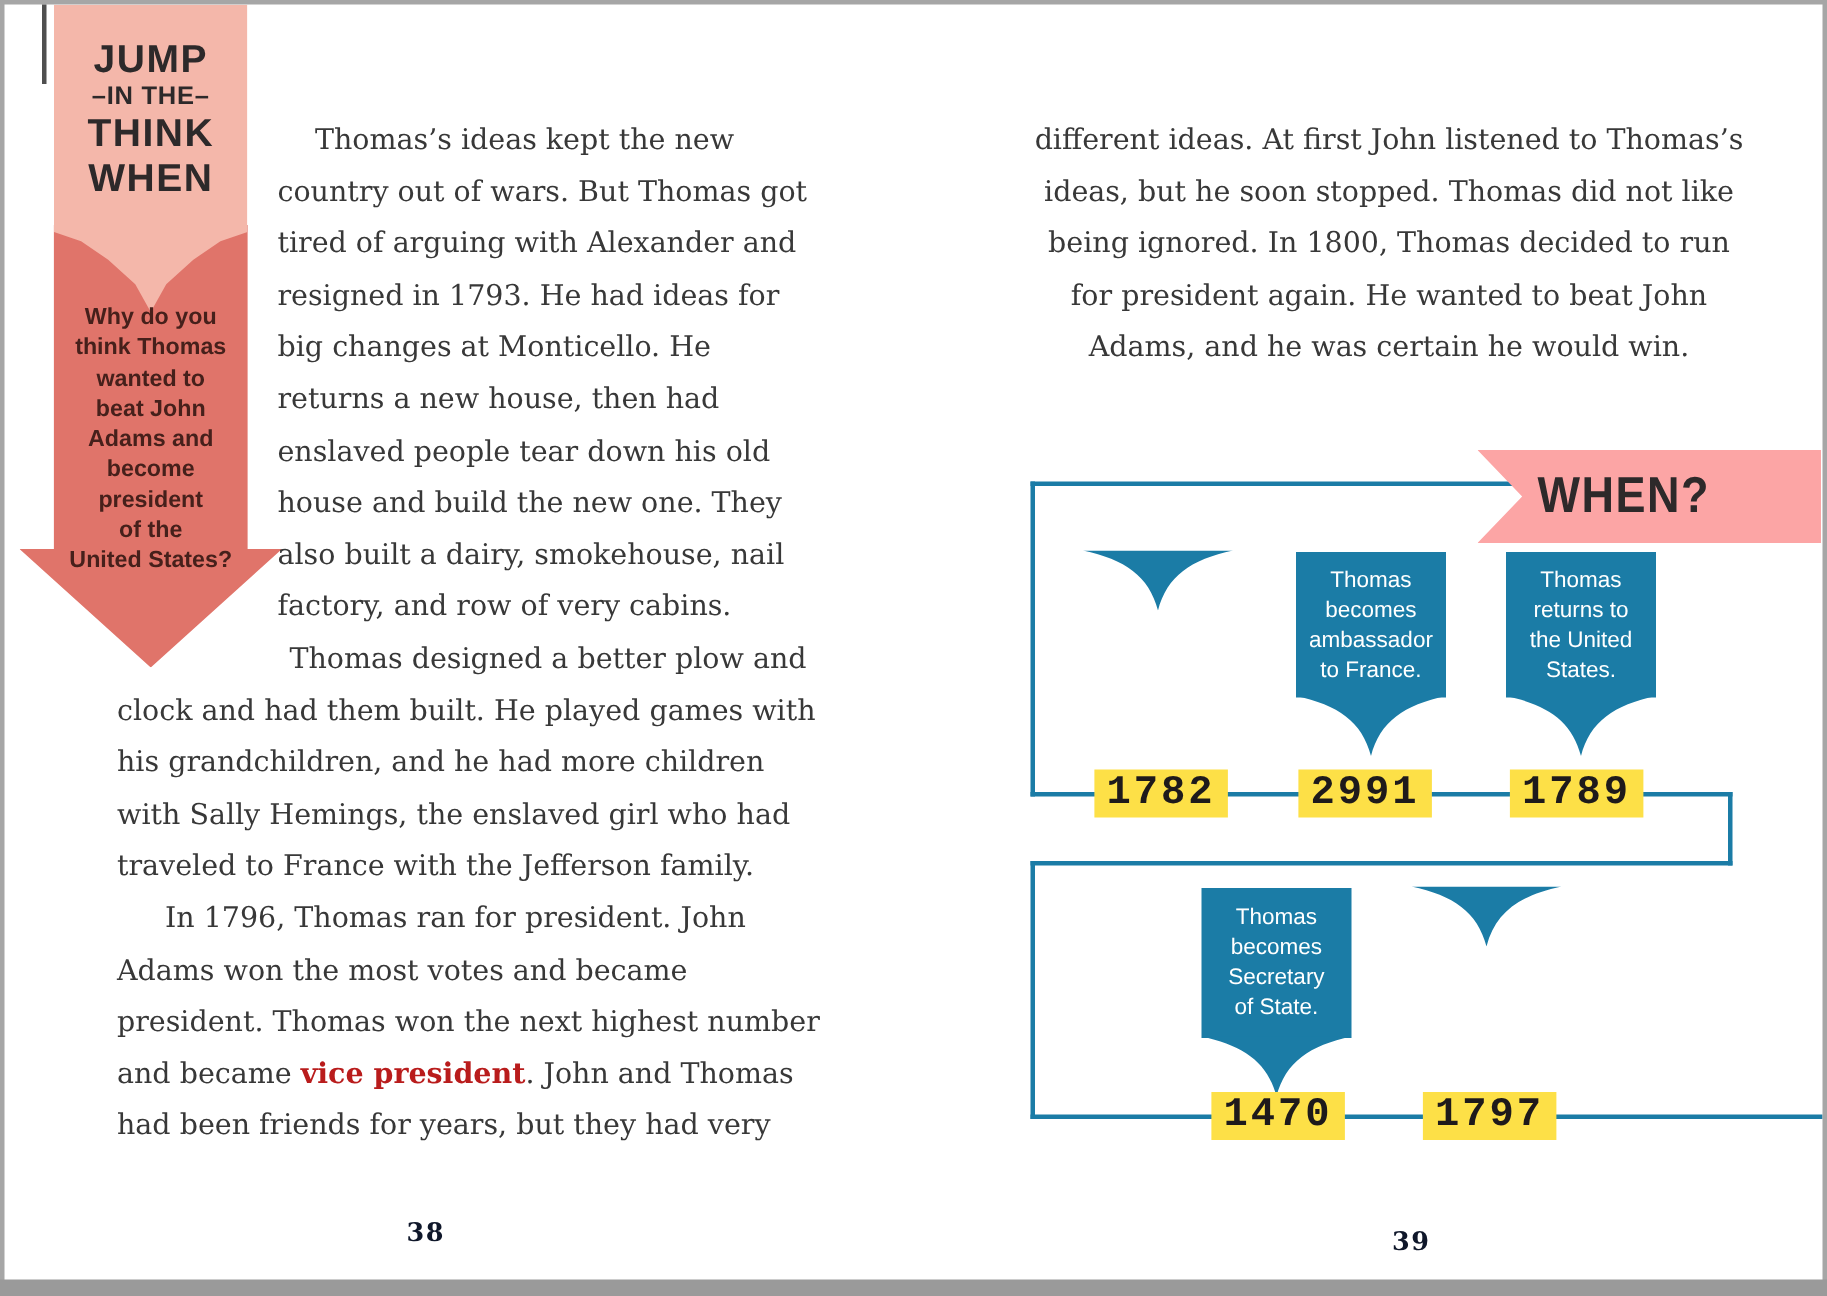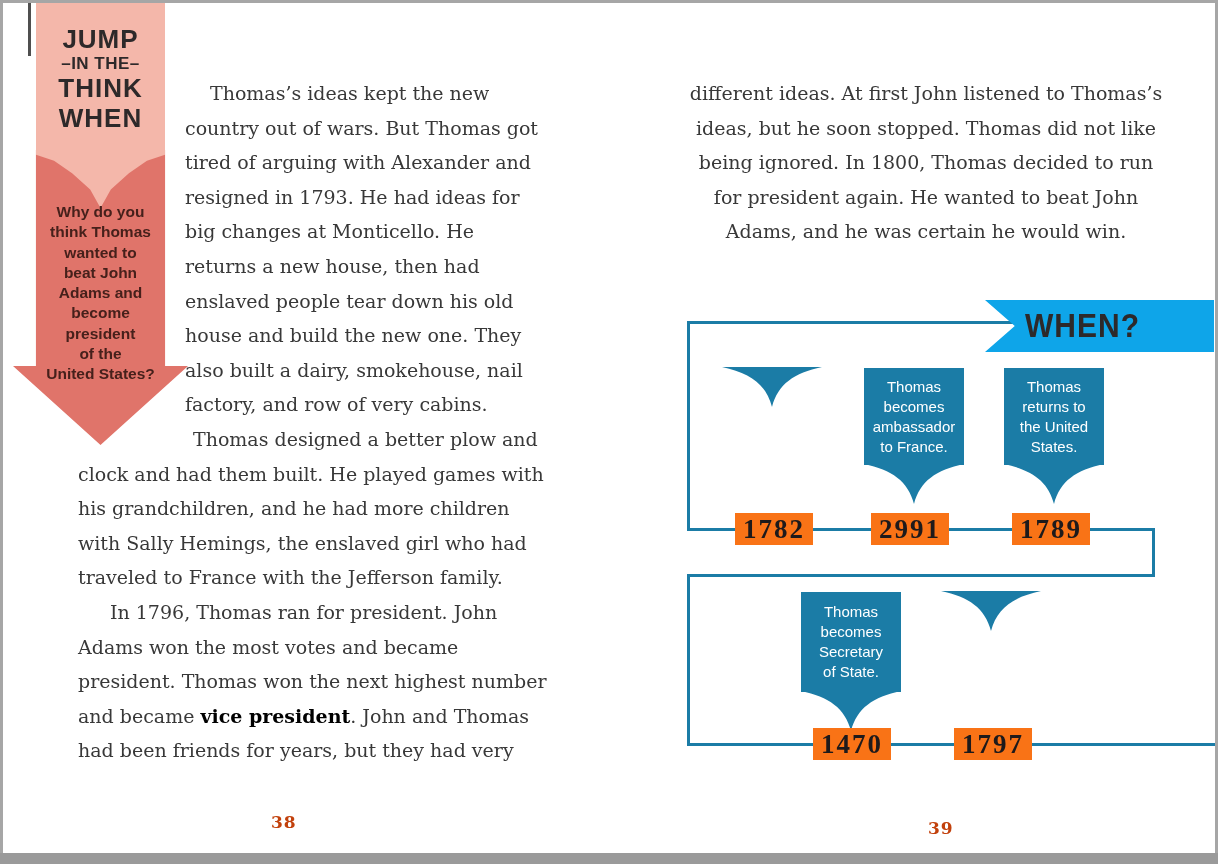--- a/index.html
+++ b/index.html
@@ -23,59 +23,59 @@
     color:#2d292a;font-weight:800;letter-spacing:1px;}
   .tt-title .t-big{font-size:26px;line-height:30px;}
   .tt-title .t-small{font-size:17px;line-height:19px;letter-spacing:0.5px;}
   .tt-question{position:absolute;left:38px;top:202px;width:125px;z-index:3;text-align:center;
     color:#46201b;font-size:15.5px;line-height:20.3px;font-weight:600;white-space:pre-line;}
 
   
   .bodycol{position:absolute;top:76px;z-index:2;}
   .bodycol .line{height:34.6px;line-height:34.6px;white-space:nowrap;
     font-family:"DejaVu Serif","Liberation Serif",serif;font-size:19px;color:#383838;}
-  .bodycol .line b{font-weight:bold;color:#000000;margin-top:20px;}
+  .bodycol .line b{font-weight:bold;color:#b91c1c;margin-top:20px;}
   #left-lines{left:78px;width:480px;}
   #right-lines{left:686px;width:480px;text-align:center;}
   
   #left-lines .i0{margin-left:132px;}
   #left-lines .i1,#left-lines .i2,#left-lines .i3,#left-lines .i4,#left-lines .i5,
   #left-lines .i6,#left-lines .i7,#left-lines .i8,#left-lines .i9{margin-left:107px;}
   #left-lines .i10{margin-left:115px;}
   #left-lines .i15{margin-left:32px;}
 
   
-  .pagenum{position:absolute;z-index:3;color:#c2410c;font-weight:bold;font-size:17px;
+  .pagenum{position:absolute;z-index:3;color:#0f172a;font-weight:bold;font-size:17px;
     font-family:"DejaVu Serif",serif;letter-spacing:1px;}
   #pagenum-left{left:271px;top:812px;}
   #pagenum-right{left:928px;top:818px;}
 
   
-  .when-banner{position:absolute;left:985px;top:300px;width:229px;height:52px;background:#0ea5e9;z-index:6;
+  .when-banner{position:absolute;left:985px;top:300px;width:229px;height:62px;background:#fca5a5;z-index:6;
     clip-path:polygon(0 0,100% 0,100% 100%,0 100%,13% 50%);
     display:flex;align-items:center;padding-left:40px;box-sizing:border-box;}
   .when-banner .when-label{display:inline-block;color:#2d292a;font-weight:800;font-size:30px;
     letter-spacing:1px;transform:scaleY(1.12);}
 
   
   .tl-line{position:absolute;background:#1b7ca6;z-index:4;}
   #rail-top{left:687px;top:321px;width:330px;height:3px;}
   #rail-left1{left:687px;top:321px;width:3px;height:210px;}
   #rail-row1{left:687px;top:528px;width:468px;height:3px;}
   #rail-right{left:1152px;top:528px;width:3px;height:49px;}
   #rail-mid{left:687px;top:574px;width:468px;height:3px;}
   #rail-left2{left:687px;top:574px;width:3px;height:172px;}
   #rail-row2{left:687px;top:743px;width:528px;height:3px;}
 
   .evt .box{position:absolute;width:100px;z-index:5;}
   .evt .box-body{background:#1b7ca6;width:100px;display:flex;align-items:center;justify-content:center;
     text-align:center;color:#ffffff;font-size:15px;line-height:20px;white-space:pre-line;}
   .evt .tail{display:block;margin-top:-1px;}
-  .evt .year{position:absolute;transform:translateX(-50%);z-index:6;background:#f97316;
-    padding:0 8px;color:#1e1a1b;font-family:Liberation Serif, serif;font-weight:bold;
+  .evt .year{position:absolute;transform:translateX(-50%);z-index:6;background:#fde047;
+    padding:0 8px;color:#1e1a1b;font-family:Liberation Mono, monospace;font-weight:bold;
     font-size:27px;line-height:32px;letter-spacing:2px;}
   .evt.i0 .box{left:722px;top:368px;} .evt.i0 .box-body{height:97px;} .evt.i0 .year{left:774px;top:513px;}
   .evt.i1 .box{left:864px;top:368px;} .evt.i1 .box-body{height:97px;} .evt.i1 .year{left:910px;top:513px;}
   .evt.i2 .box{left:1004px;top:368px;} .evt.i2 .box-body{height:97px;} .evt.i2 .year{left:1051px;top:513px;}
   .evt.i3 .box{left:801px;top:592px;} .evt.i3 .box-body{height:100px;} .evt.i3 .year{left:852px;top:728px;}
   .evt.i4 .box{left:941px;top:592px;} .evt.i4 .box-body{height:100px;} .evt.i4 .year{left:993px;top:728px;}
 </style>
 </head>
 <body>
 

